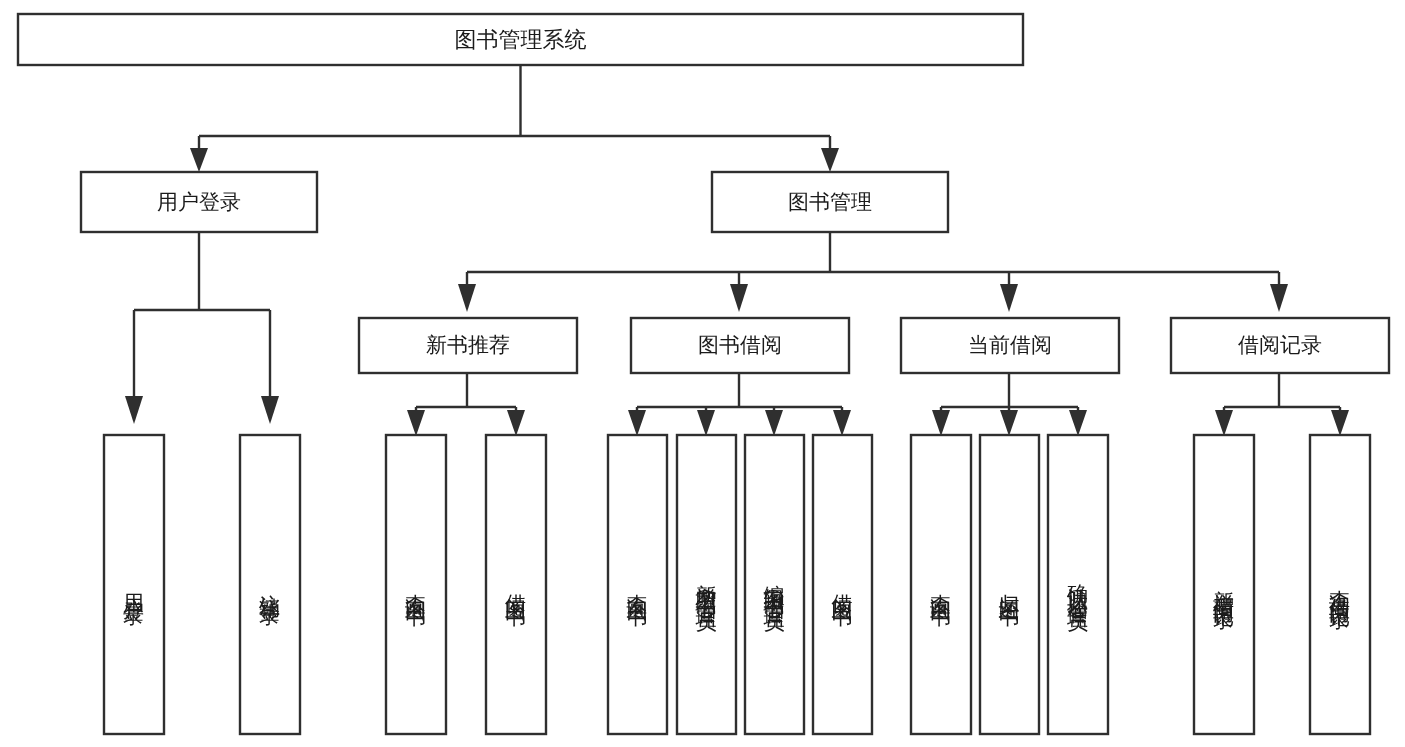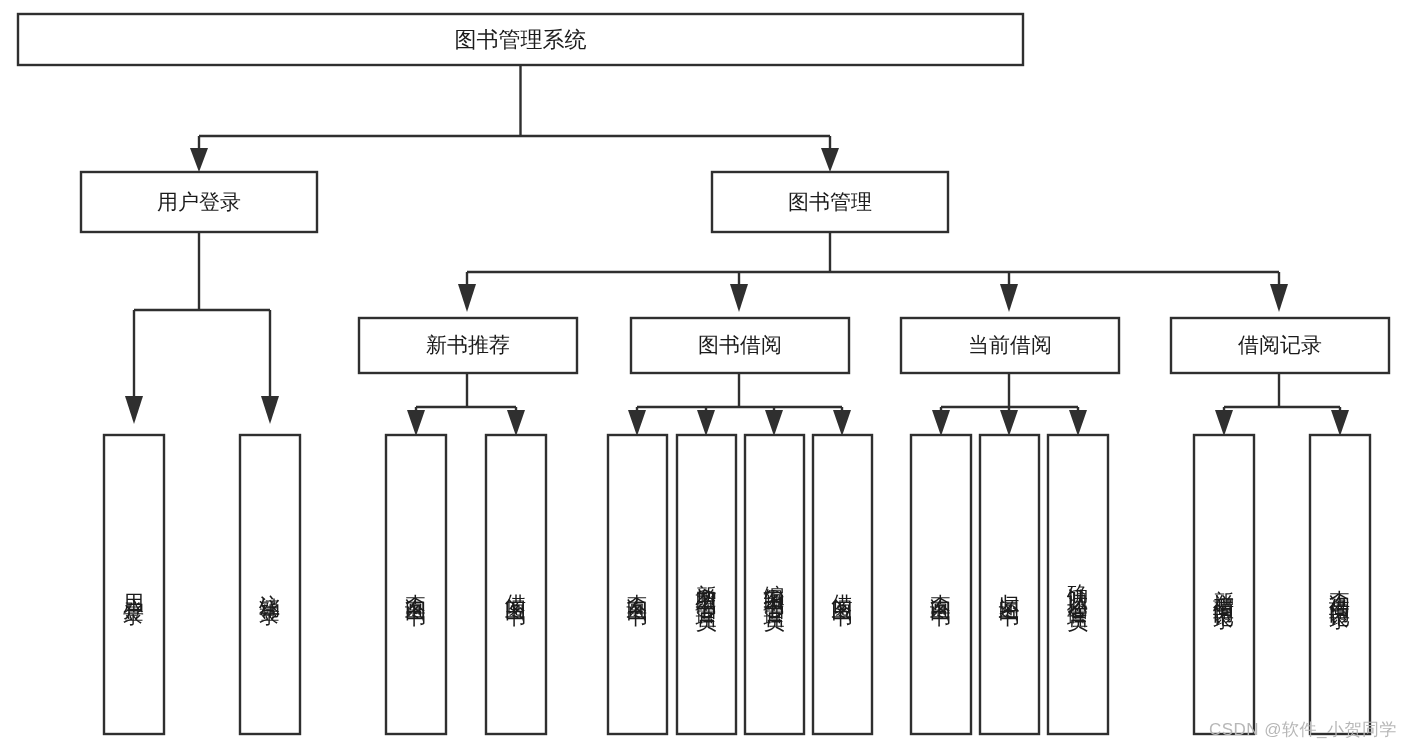--- a/index.html
+++ b/index.html
@@ -216,15 +216,14 @@
   <div class="vlabel" style="left:745px; top:435px; width:59px; height:299px;">编辑图书（管理员）</div>
   <div class="vlabel" style="left:813px; top:435px; width:59px; height:299px;">借阅图书</div>
 
   <div class="vlabel" style="left:911px; top:435px; width:60px; height:299px;">查询图书</div>
   <div class="vlabel" style="left:980px; top:435px; width:59px; height:299px;">归还图书</div>
   <div class="vlabel" style="left:1048px; top:435px; width:60px; height:299px;">确认归还（管理员）</div>
 
   <div class="vlabel" style="left:1194px; top:435px; width:60px; height:299px;">新增借阅记录</div>
   <div class="vlabel" style="left:1310px; top:435px; width:60px; height:299px;">查询借阅记录</div>
 
-  <div class="watermark">CSDN @软件_小贺同学</div>
 
 </div>
 
 </body></html>

